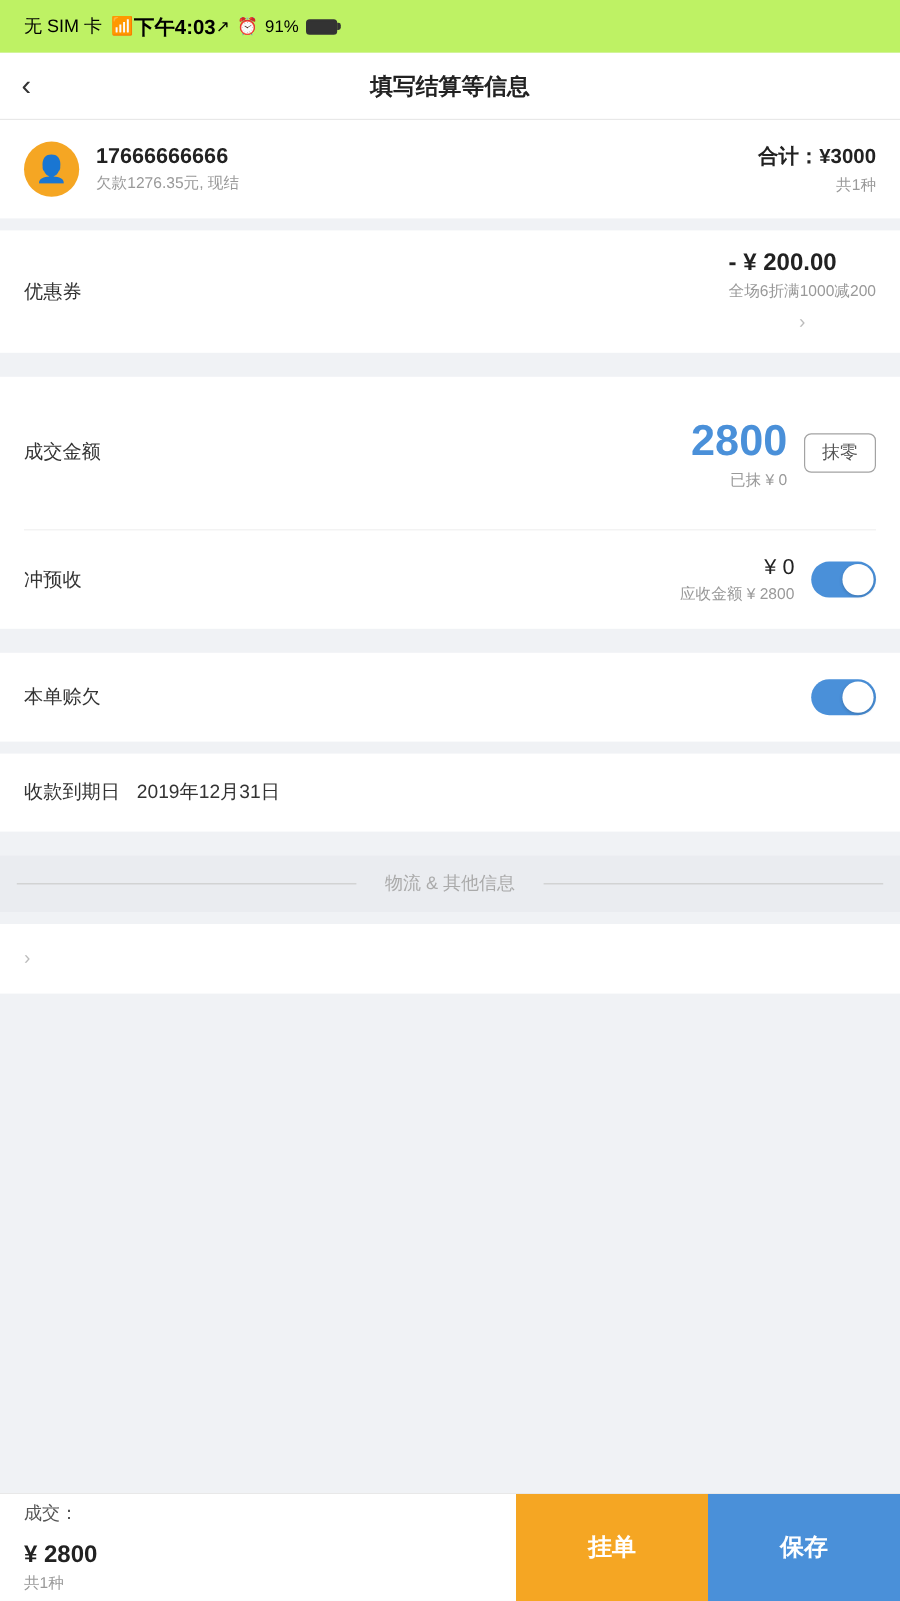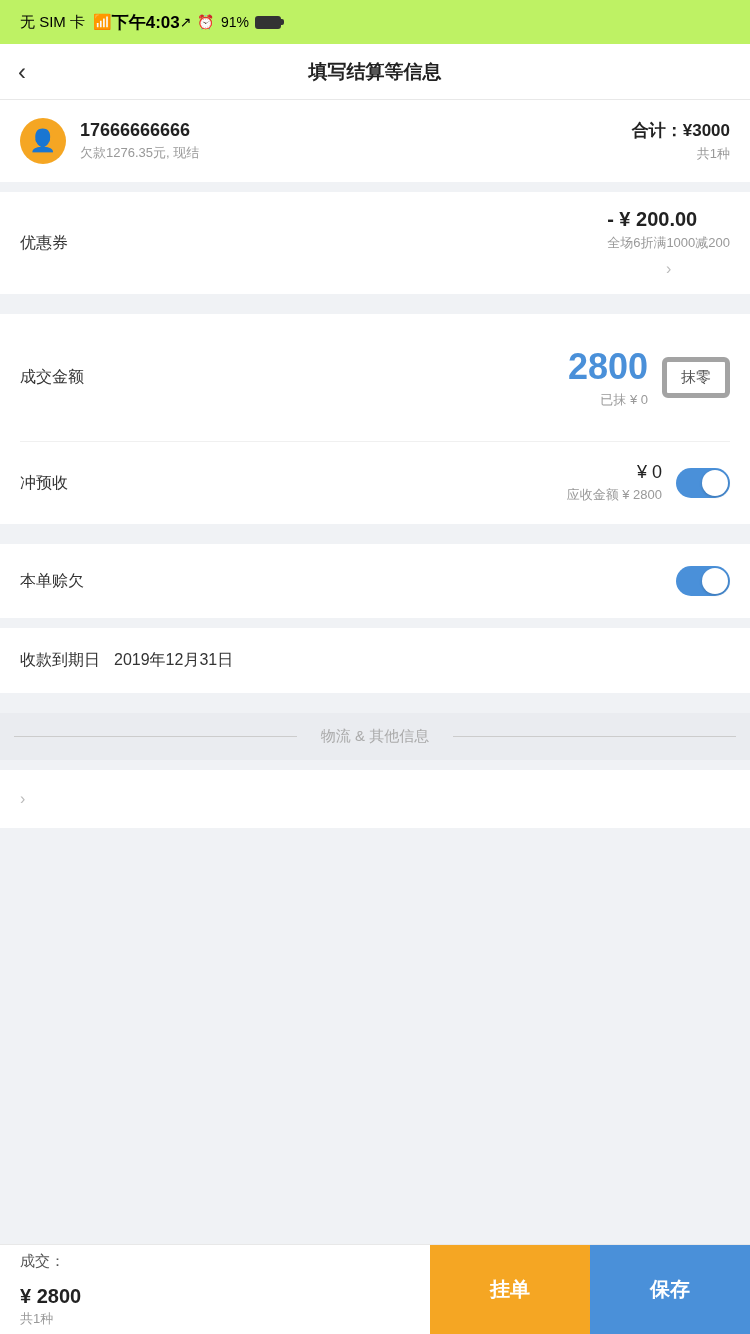--- a/index.html
+++ b/index.html
@@ -127,21 +127,21 @@
       justify-content: space-between;
       padding: 32px 0;
       border-bottom: 1px solid #f0f0f0;
     }
     .amount-row:last-child { border-bottom: none; }
     .amount-label { font-size: 16px; color: #333; }
     .amount-value-wrapper { display: flex; align-items: center; gap: 14px; }
     .amount-main { font-size: 36px; font-weight: 600; color: #4a90d9; }
     .amount-sub { font-size: 13px; color: #999; text-align: right; margin-top: 3px; }
     .round-btn {
-      border: 5px solid #a3a3a3;
+      border: 1px solid #a3a3a3;
       border-radius: 6px;
       padding: 6px 14px;
       font-size: 15px;
       color: #555;
       background: #fff;
       cursor: pointer;
     }
 
     
     .flush-row {

